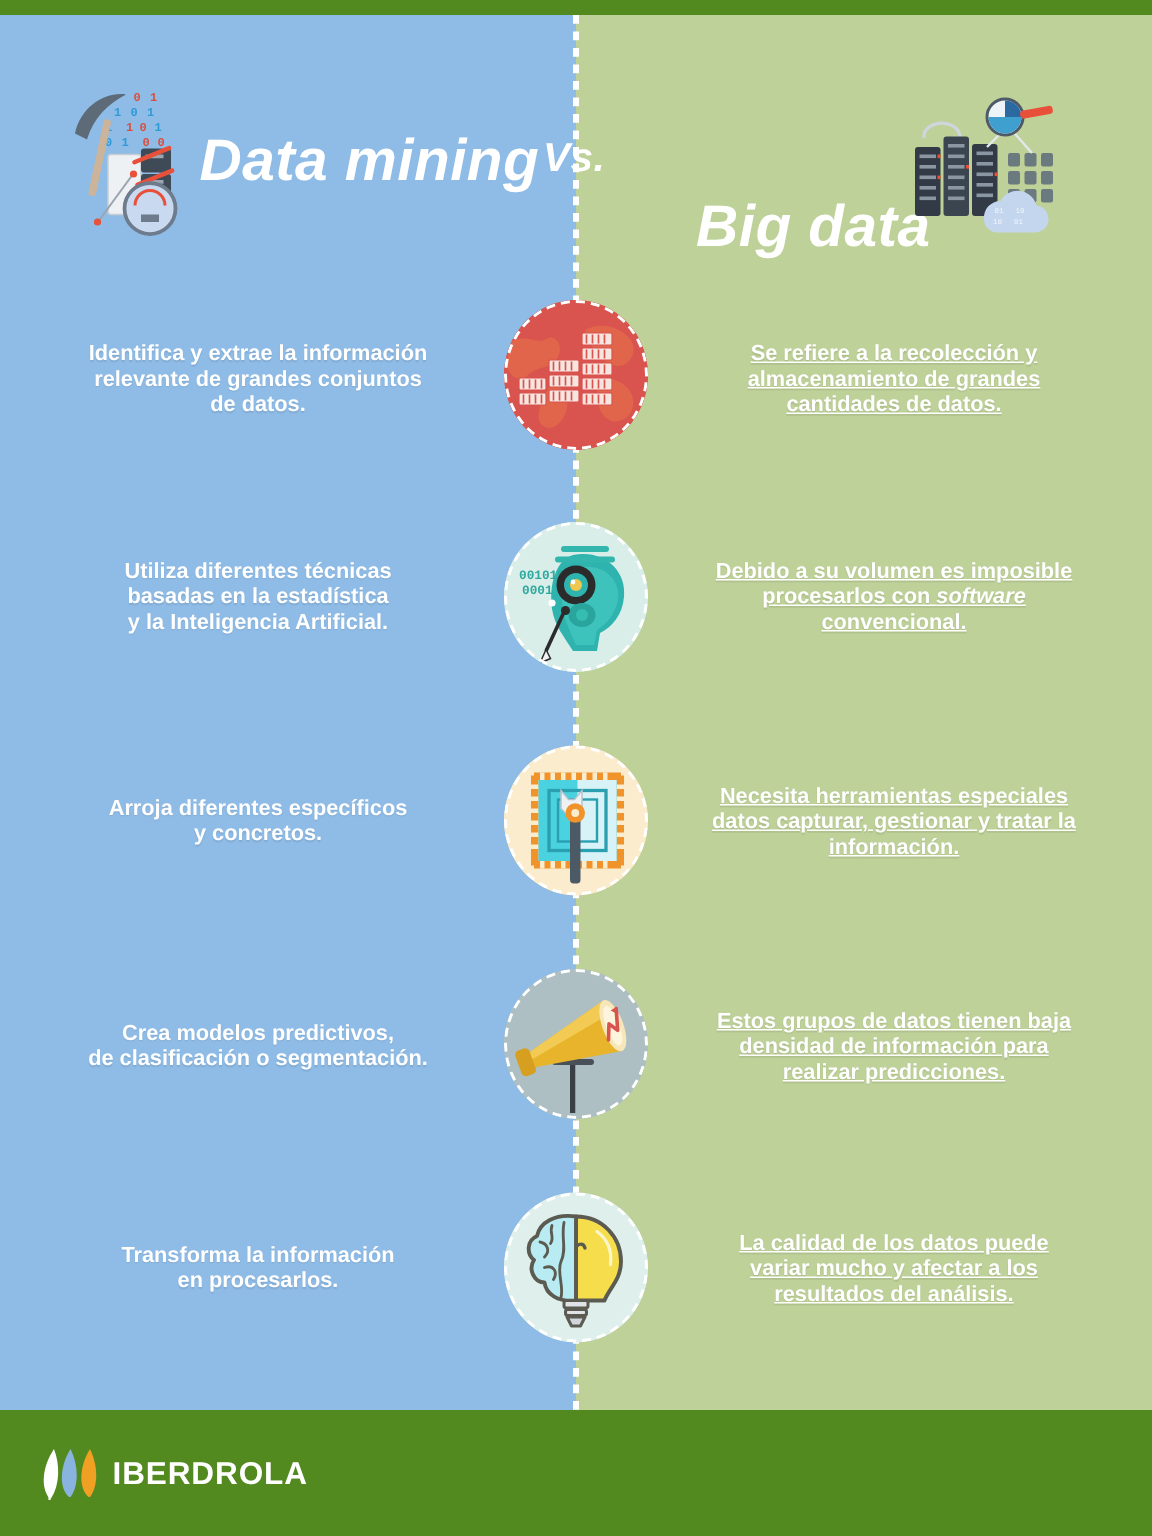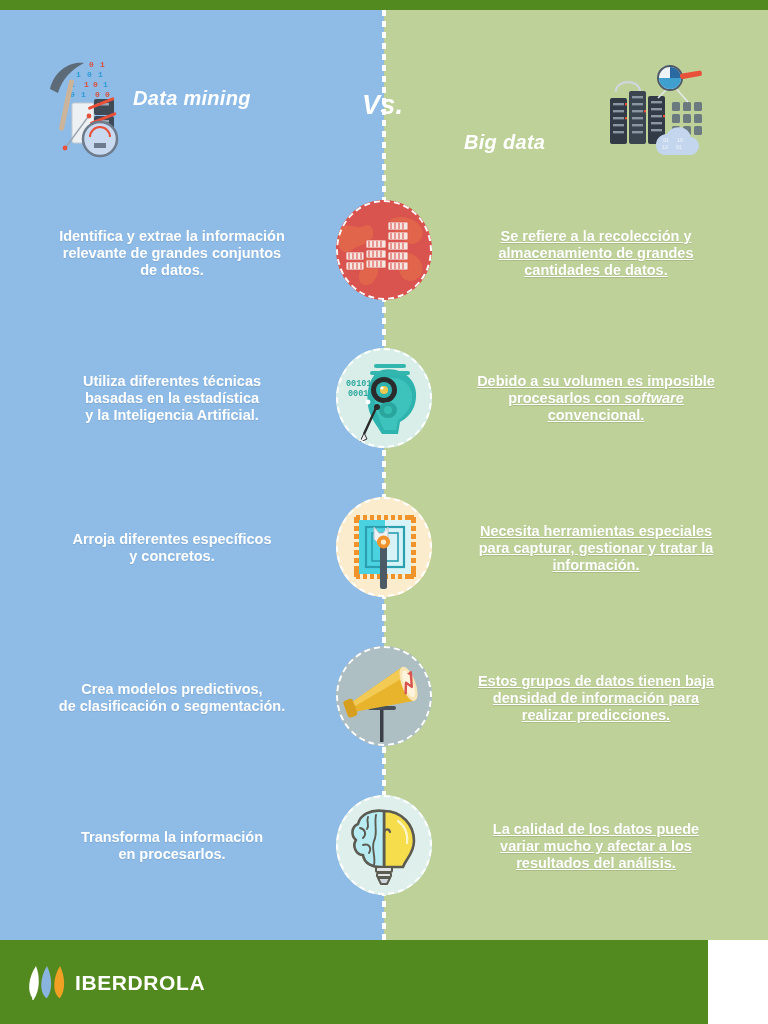--- a/index.html
+++ b/index.html
@@ -41,21 +41,21 @@
   }
 
   
   .header {
     position:absolute; top:10px; left:0;
     width:768px; height:160px;
   }
   .header-title {
     position:absolute;
     top:78px;
-    font-size:20px;
+    font-size:39px;
     font-weight:bold;
     font-style:italic;
     color:#ffffff;
     letter-spacing:0.3px;
     white-space:nowrap;
     line-height:1;
   }
   .title-mining { left:133px; }
   .title-vs     { left:362px; font-size:27px; top:82px;text-align:center; }
   .title-big    { left:464px;margin-top:44px; }
@@ -114,21 +114,21 @@
   .badge-2 { top:348px; background:#d9eee8; }
   .badge-3 { top:497px; background:#fbeccd; }
   .badge-4 { top:646px; background:#aebfc4; }
   .badge-5 { top:795px; background:#dff0ec; }
   .badge svg { display:block; width:100%; height:100%; }
 
   
   .footer {
     position:absolute;
     left:0; top:940px;
-    width:708px; height:84px;
+    width:768px; height:84px;
     background:#538a1f;
     text-align:right;
   }
   .logo-wrap {
     position:absolute;
     left:26px; top:24px;
     display:flex; align-items:center; gap:7px;
   }
   .logo-mark { width:42px; height:36px; }
   .logo-text {
@@ -388,21 +388,21 @@
     </svg>
   </div>
 
   <div class="row row-3">
     <div class="txt txt-left lines-2">
       <span>Arroja diferentes específicos</span><br>
       <span>y concretos.</span>
     </div>
     <div class="txt txt-right lines-3">
       <span>Necesita herramientas especiales</span><br>
-      <span>para capturar, gestionar y tratar la</span><br>
+      <span>datos capturar, gestionar y tratar la</span><br>
       <span>información.</span>
     </div>
   </div>
   <div class="badge badge-3">
     <svg viewBox="0 0 96 100">
       <ellipse cx="48" cy="50" rx="48" ry="50" fill="#fbeccd"></ellipse>
 
       <g fill="#f0932b">
         <rect x="20" y="18" width="58" height="5"></rect>
         <rect x="20" y="77" width="58" height="5"></rect>

